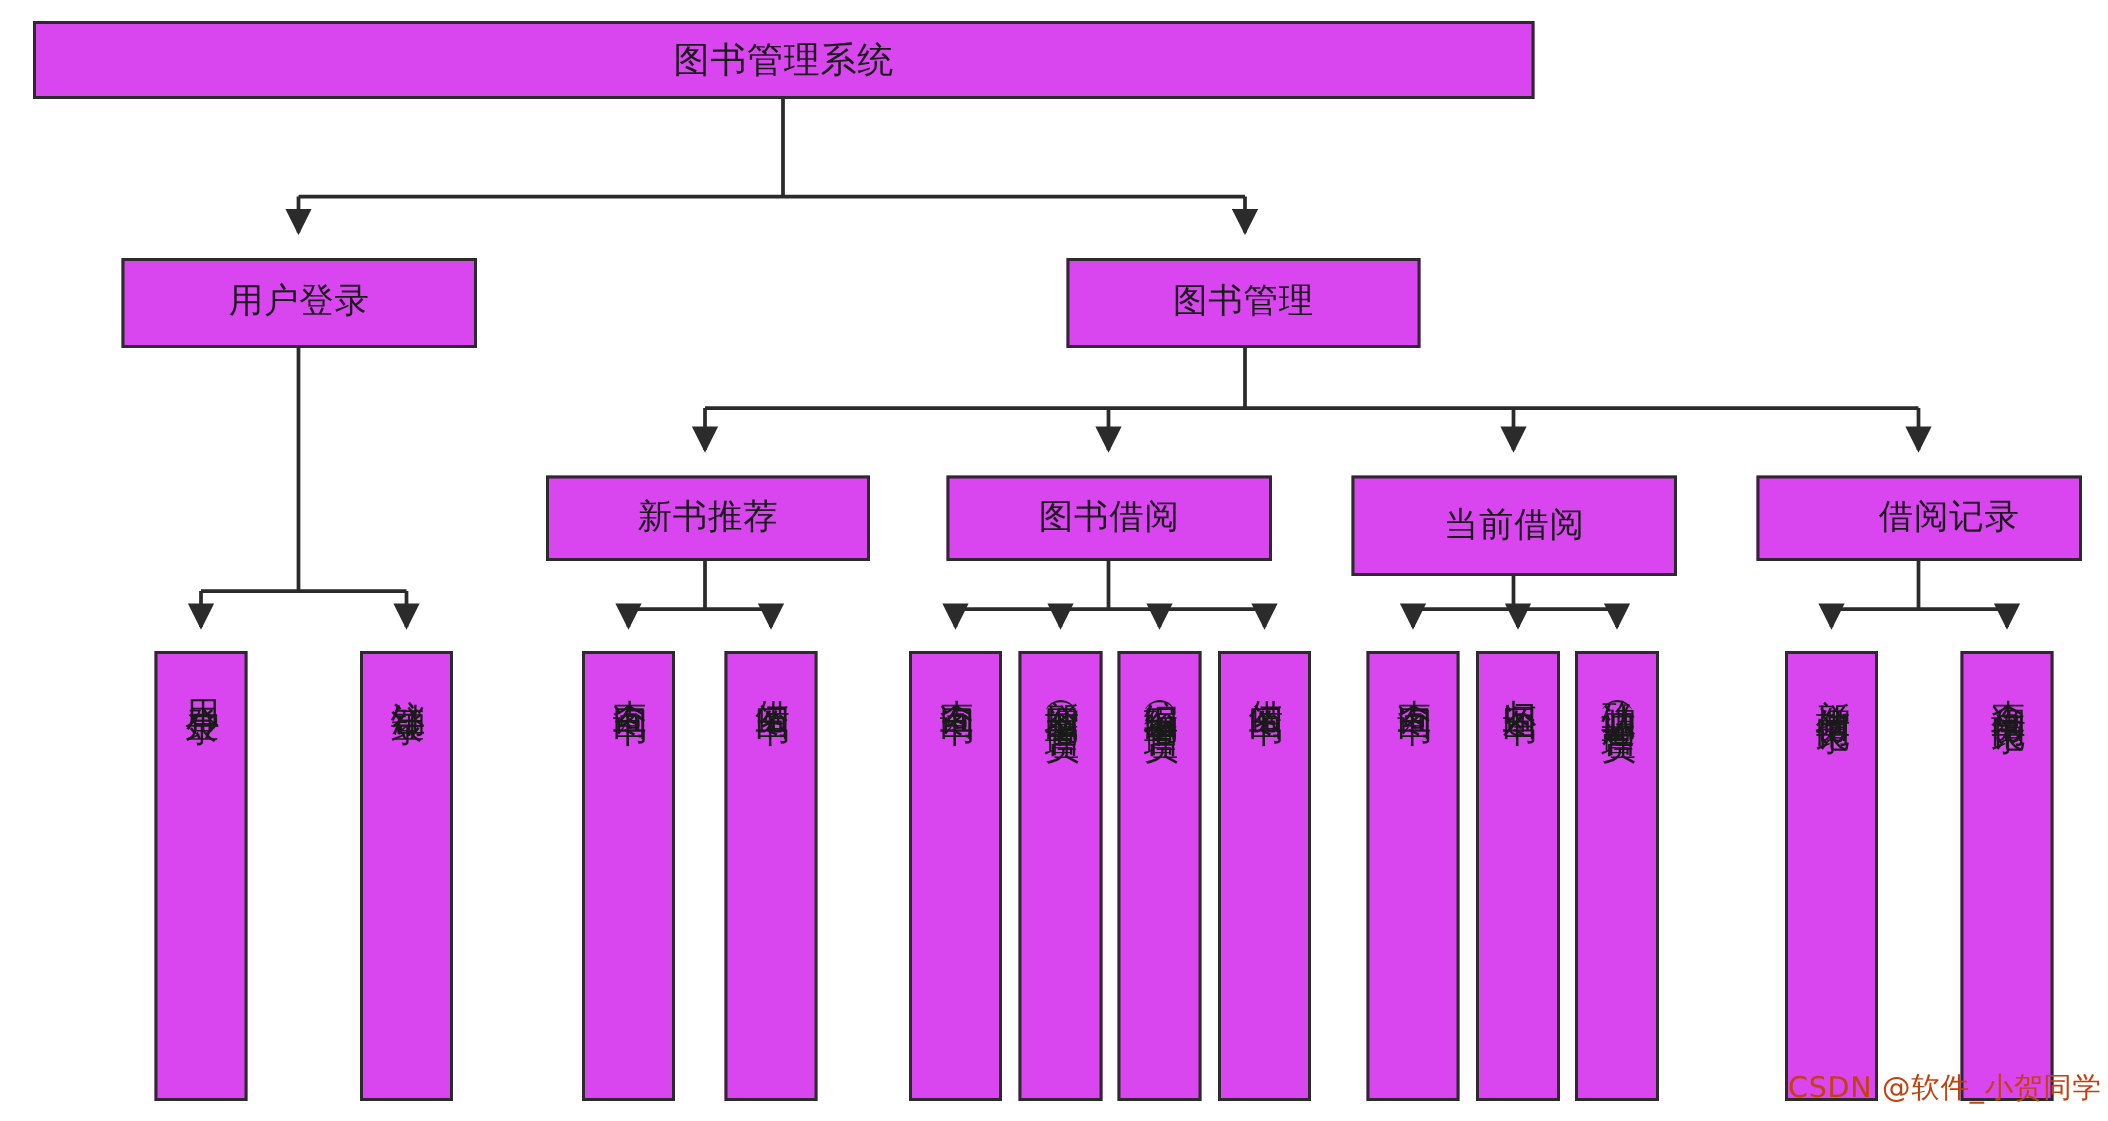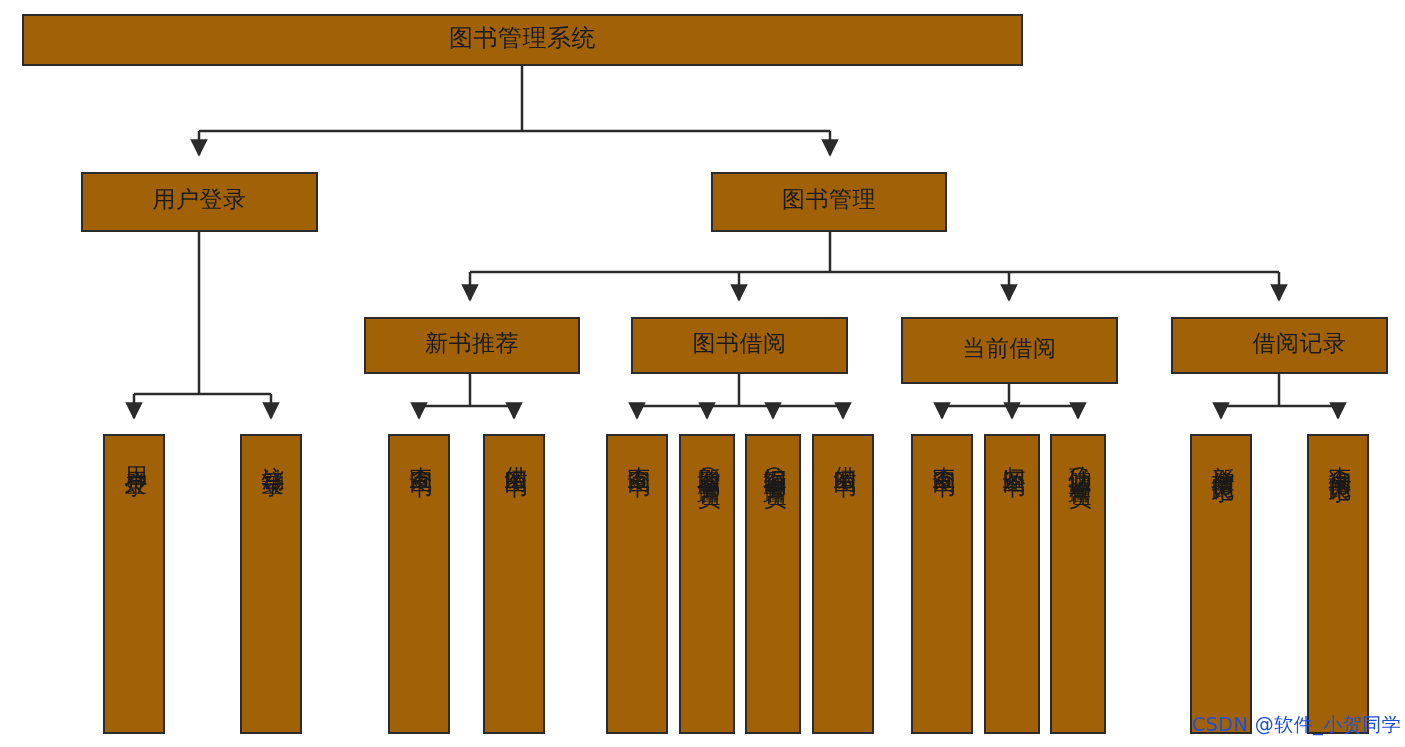--- a/index.html
+++ b/index.html
@@ -14,25 +14,24 @@
     position: relative;
     width: 1405px;
     height: 747px;
     background: #ffffff;
     overflow: hidden;
   }
   .node {
     position: absolute;
     box-sizing: border-box;
     border: 2px solid #2b2b2b;
-    background: #a16207;
+    background: #d946ef;
     display: flex;
     align-items: center;
     justify-content: center;
-    font-family: Liberation Mono, monospace;
   }
   .node-label {
     color: #1a1a1a;
     line-height: 1.18;
     text-align: center;
     white-space: nowrap;
   }
   .node.horizontal .node-label {
     font-size: 23px;
     letter-spacing: 0.5px;
@@ -56,21 +55,21 @@
   svg.connectors {
     position: absolute;
     left: 0;
     top: 0;
     width: 1405px;
     height: 747px;
     pointer-events: none;
   }
   .watermark {
     position: absolute;
-    color: #1d4ed8;
+    color: #c2410c;
     font-size: 19px;
     white-space: nowrap;
     letter-spacing: 0.5px;
   }
 </style>
 </head>
 <body>
 
 <div id="diagram-root">
 

